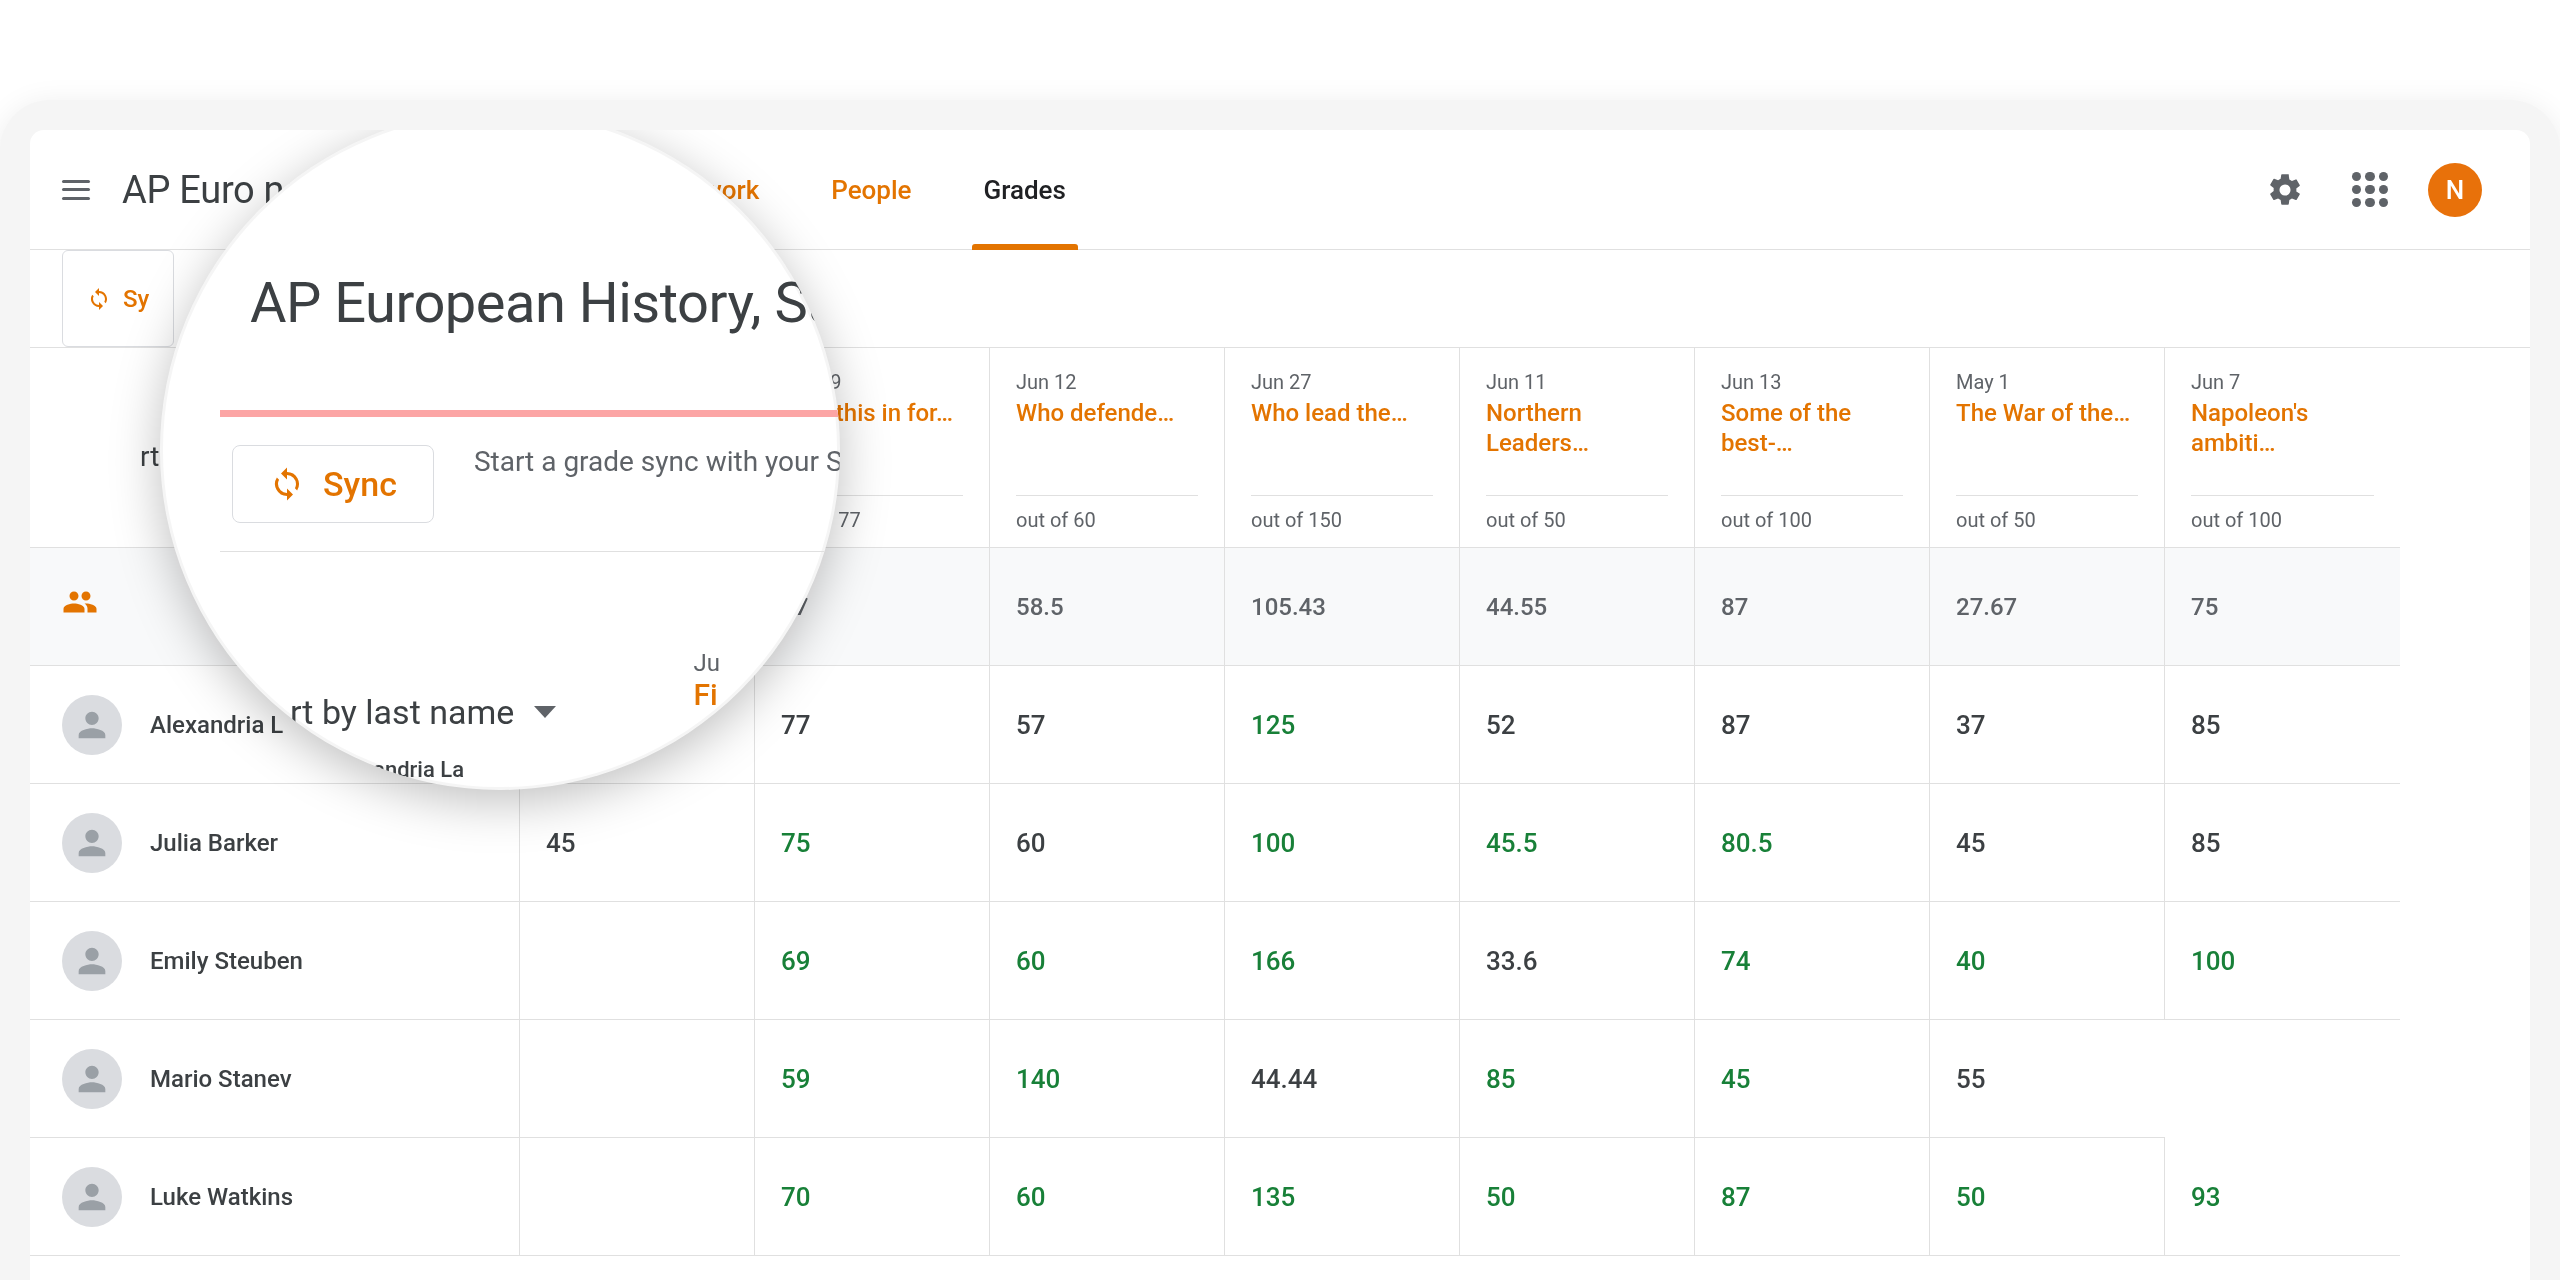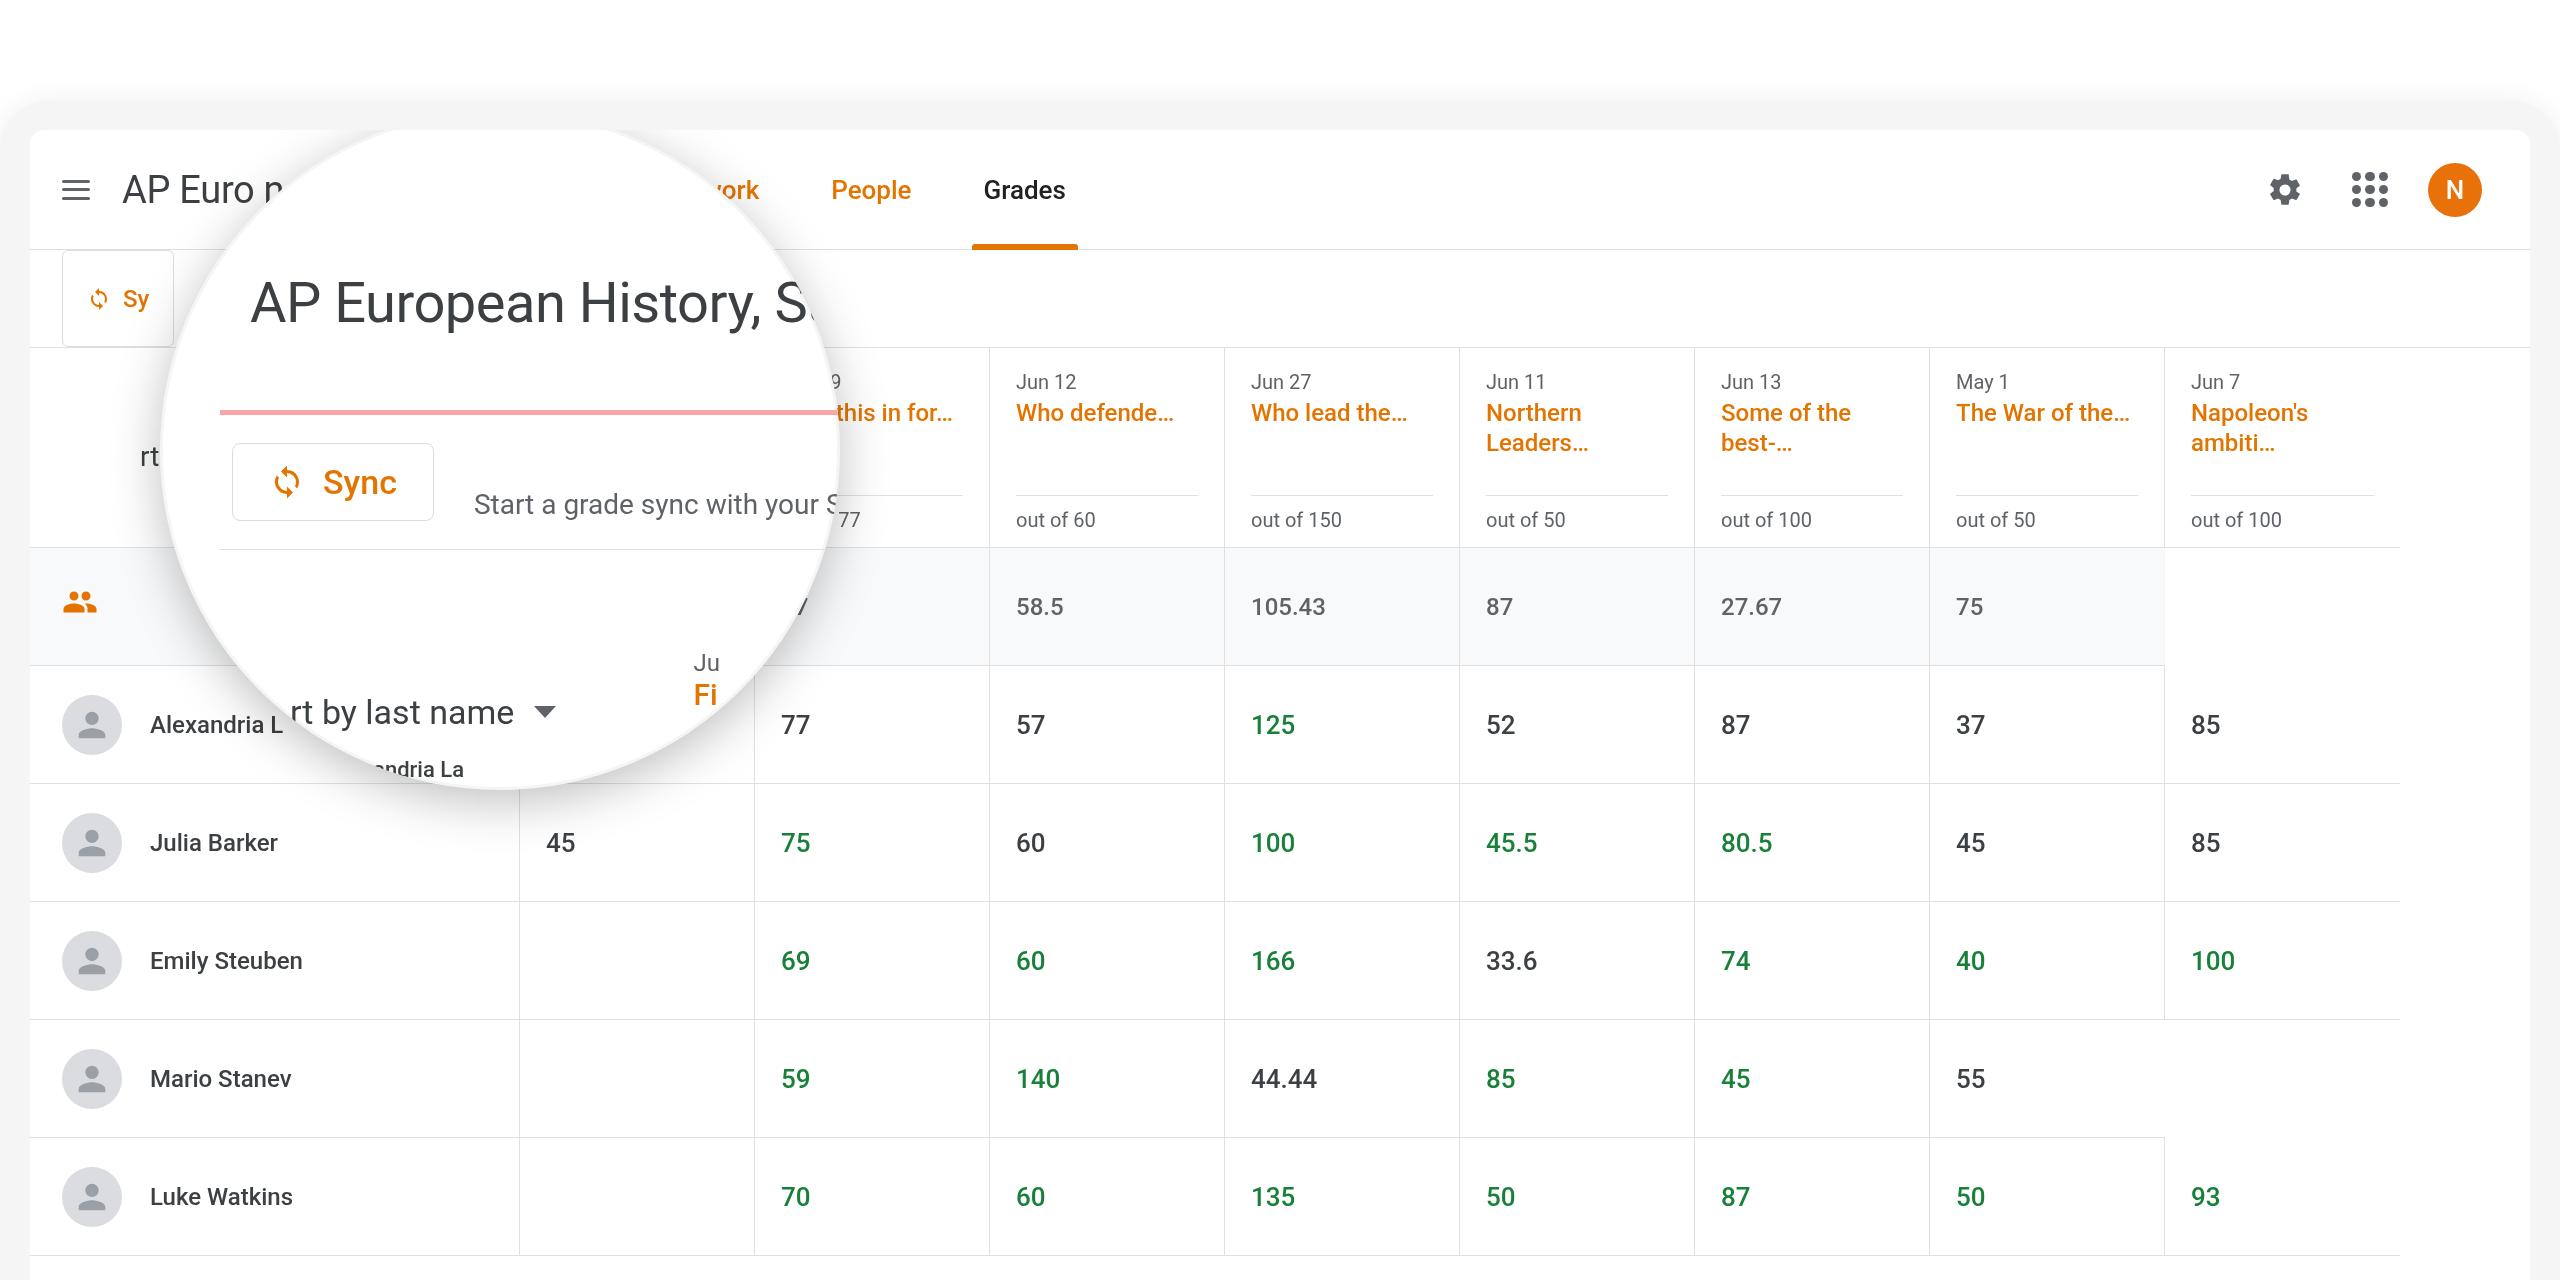--- a/index.html
+++ b/index.html
@@ -53,21 +53,21 @@
   .val-green { color: #188038; }
   .val-dark { color: #3c4043; }
 
   .avg-row-header { background: #f8f9fa; }
   .avg-row-header .people-icon-inline { font-size: 36px; color: #e37400; }
 
   
   .magnifier { position: absolute; left: 130px; top: -20px; width: 680px; height: 680px; border-radius: 50%; background: #fff; box-shadow: 0 12px 50px rgba(0,0,0,0.25), inset 0 0 0 3px rgba(0,0,0,0.04); overflow: hidden; }
   .mag-inner { position: absolute; left: 0; top: 0; width: 100%; height: 100%; }
   .mag-title { position: absolute; top: 160px; left: 90px; font-size: 56px; color: #3c4043; letter-spacing: -0.5px; white-space: nowrap; }
-  .mag-sync-row { position: absolute; top: 300px; left: 60px; right: 0; display: flex; align-items: flex-end; gap: 40px; border-top: 5px solid #fca5a5; border-bottom: 1px solid #e0e0e0; padding: 28px 0 28px 12px; }
+  .mag-sync-row { position: absolute; top: 300px; left: 60px; right: 0; display: flex; align-items: flex-start; gap: 40px; border-top: 7px solid #fca5a5; border-bottom: 1px solid #e0e0e0; padding: 28px 0 28px 12px; }
   .mag-sync-btn { border: 1px solid #dadce0; border-radius: 8px; padding: 18px 36px; display: flex; align-items: center; gap: 18px; color: #e37400; font-size: 34px; font-weight: 500; cursor: pointer; background: #fff; }
   .mag-sync-icon { width: 36px; height: 36px; fill: #e37400; }
   .mag-sync-desc { font-size: 28px; color: #5f6368; white-space: nowrap; }
   .mag-col { position: absolute; bottom: 78px; right: 120px; text-align: left; }
   .mag-col-date { font-size: 24px; color: #5f6368; }
   .mag-col-title { font-size: 30px; color: #e37400; font-weight: 500; }
   .mag-sort { position: absolute; bottom: 58px; left: 130px; display: flex; align-items: center; gap: 20px; }
   .mag-sort-label { font-size: 34px; color: #3c4043; }
   .mag-student-hint { position: absolute; bottom: 8px; left: 170px; font-size: 22px; color: #3c4043; font-weight: 500; }
 
@@ -199,20 +199,21 @@
             <span class="people-icon-inline">
               <svg width="36" height="36" viewBox="0 0 24 24" fill="#e37400">
                   <path d="M16 11c1.66 0 3-1.34 3-3s-1.34-3-3-3-3 1.34-3 3 1.34 3 3 3zm-8 0c1.66 0 3-1.34 3-3S9.66 5 8 5 5 6.34 5 8s1.34 3 3 3zm0 2c-2.33 0-7 1.17-7 3.5V19h14v-2.5C15 14.17 10.33 13 8 13zm8 0c-.29 0-.62.02-.97.05C16.19 13.89 17 15.02 17 16.5V19h6v-2.5c0-2.33-4.67-3.5-7-3.5z"></path>
                 </svg>
             </span>
           </div>
           <div class="cell"></div>
         <div class="cell">77</div>
             <div class="cell">58.5</div>
             <div class="cell">105.43</div>
+            <div class="cell">44.55</div>
             <div class="cell">87</div>
             <div class="cell">27.67</div>
             <div class="cell last-col">75</div>
           </div>
 
         <div id="student-rows">
             <div class="grade-grid">
               <div class="row-header">
     <div class="student-avatar">
       <svg viewBox="0 0 24 24">

